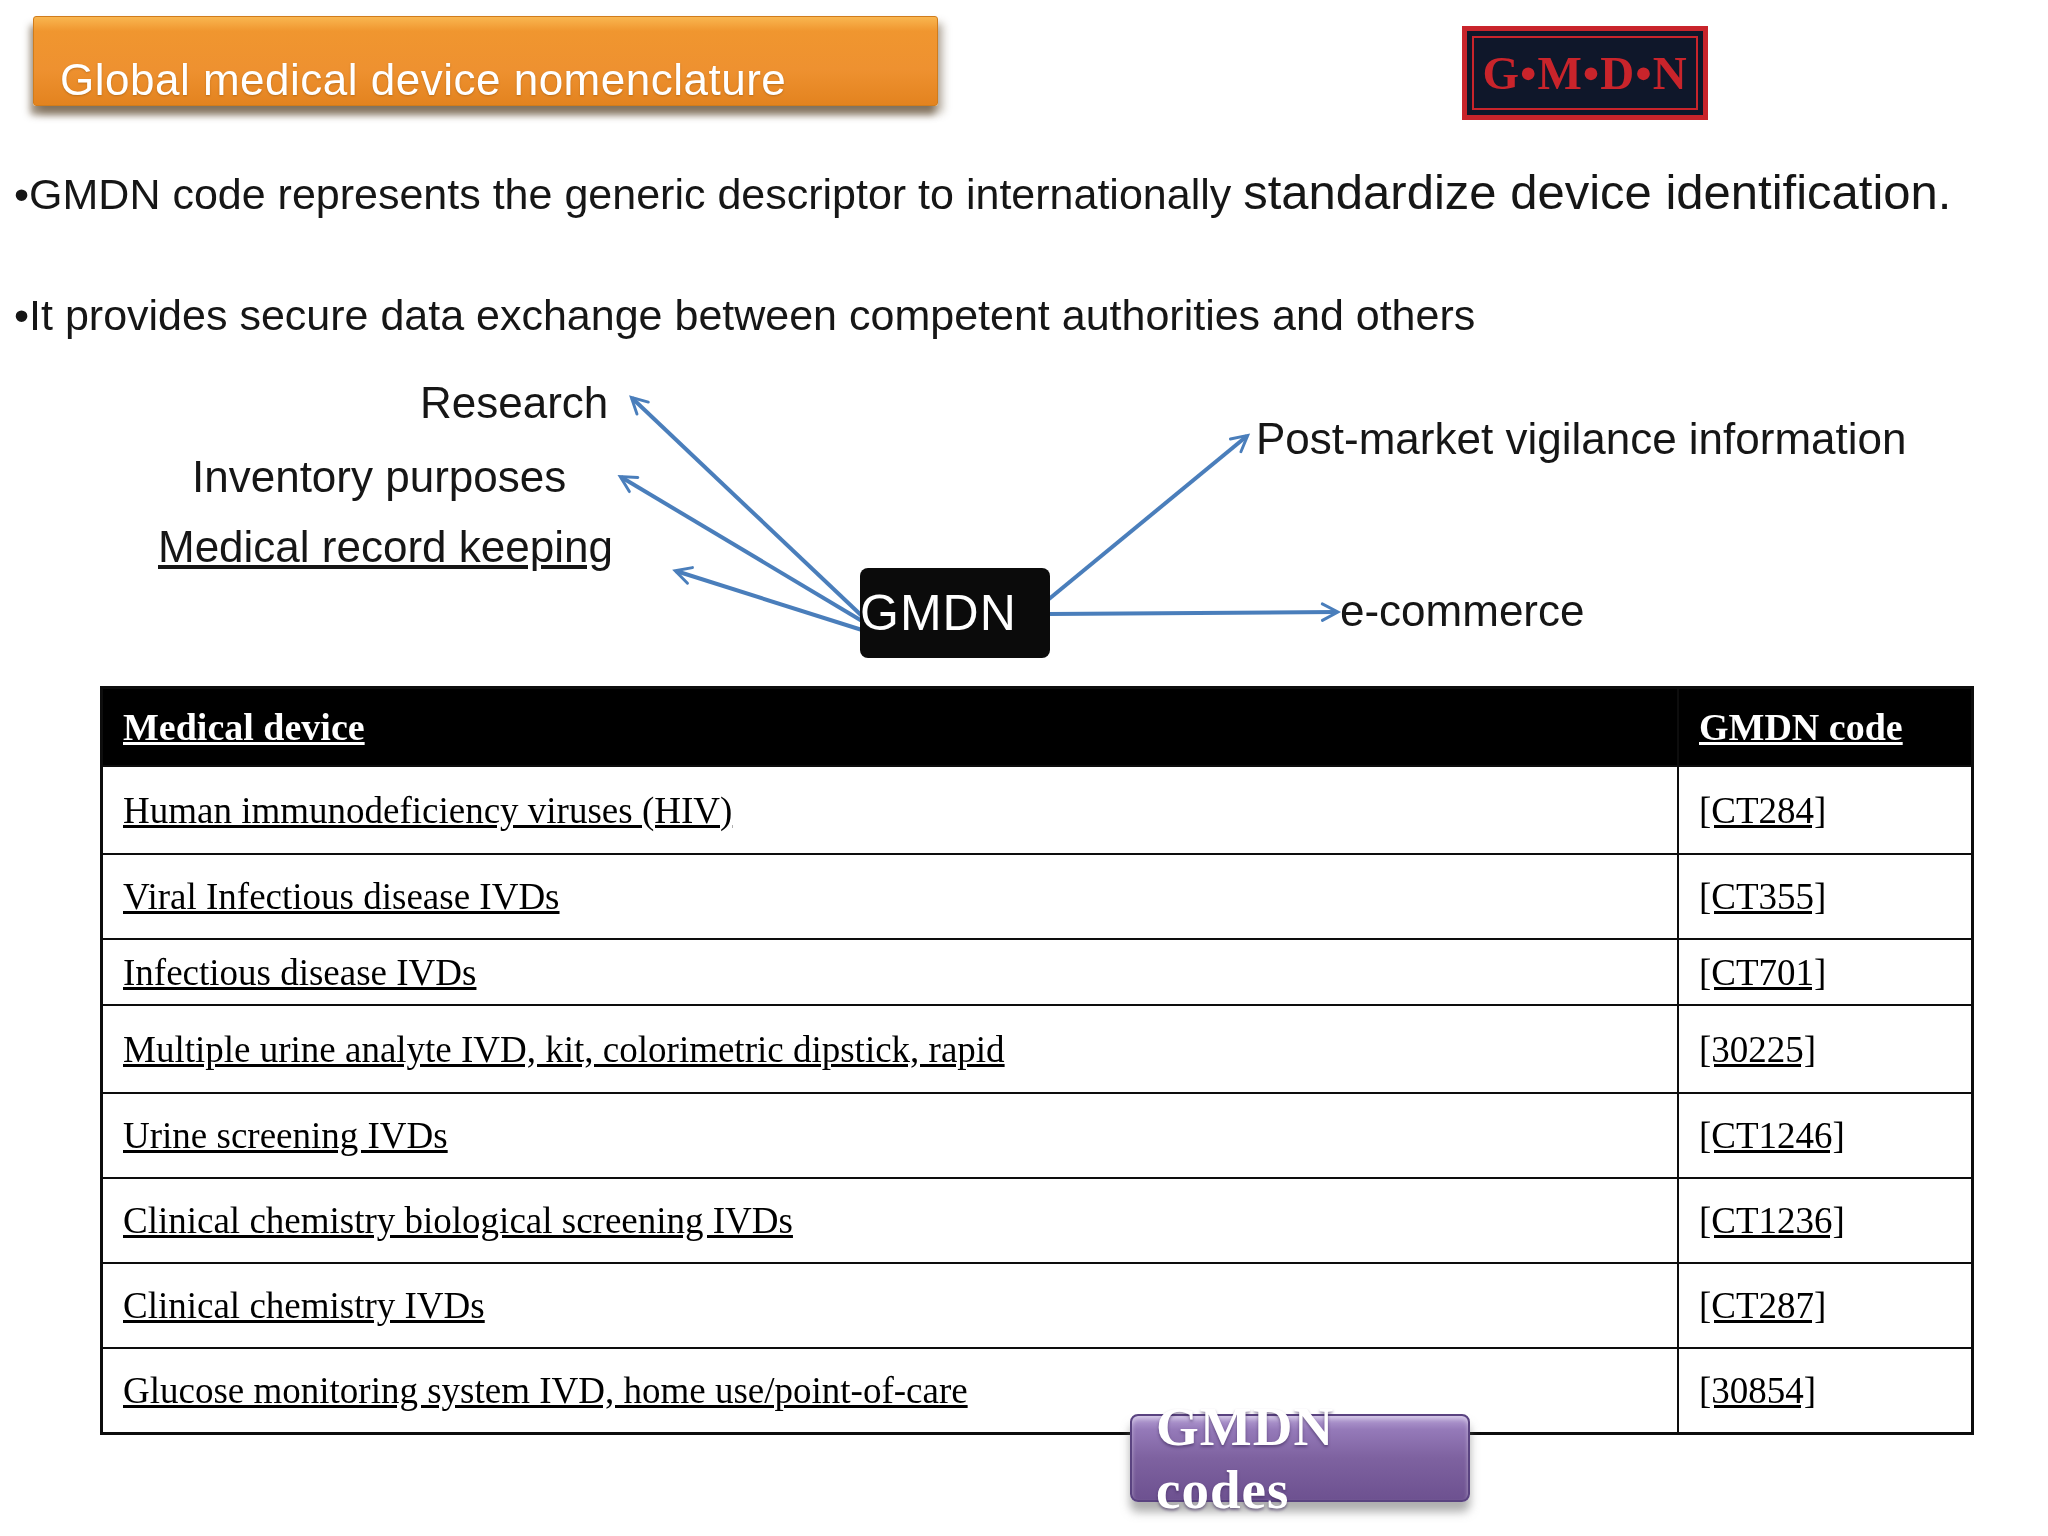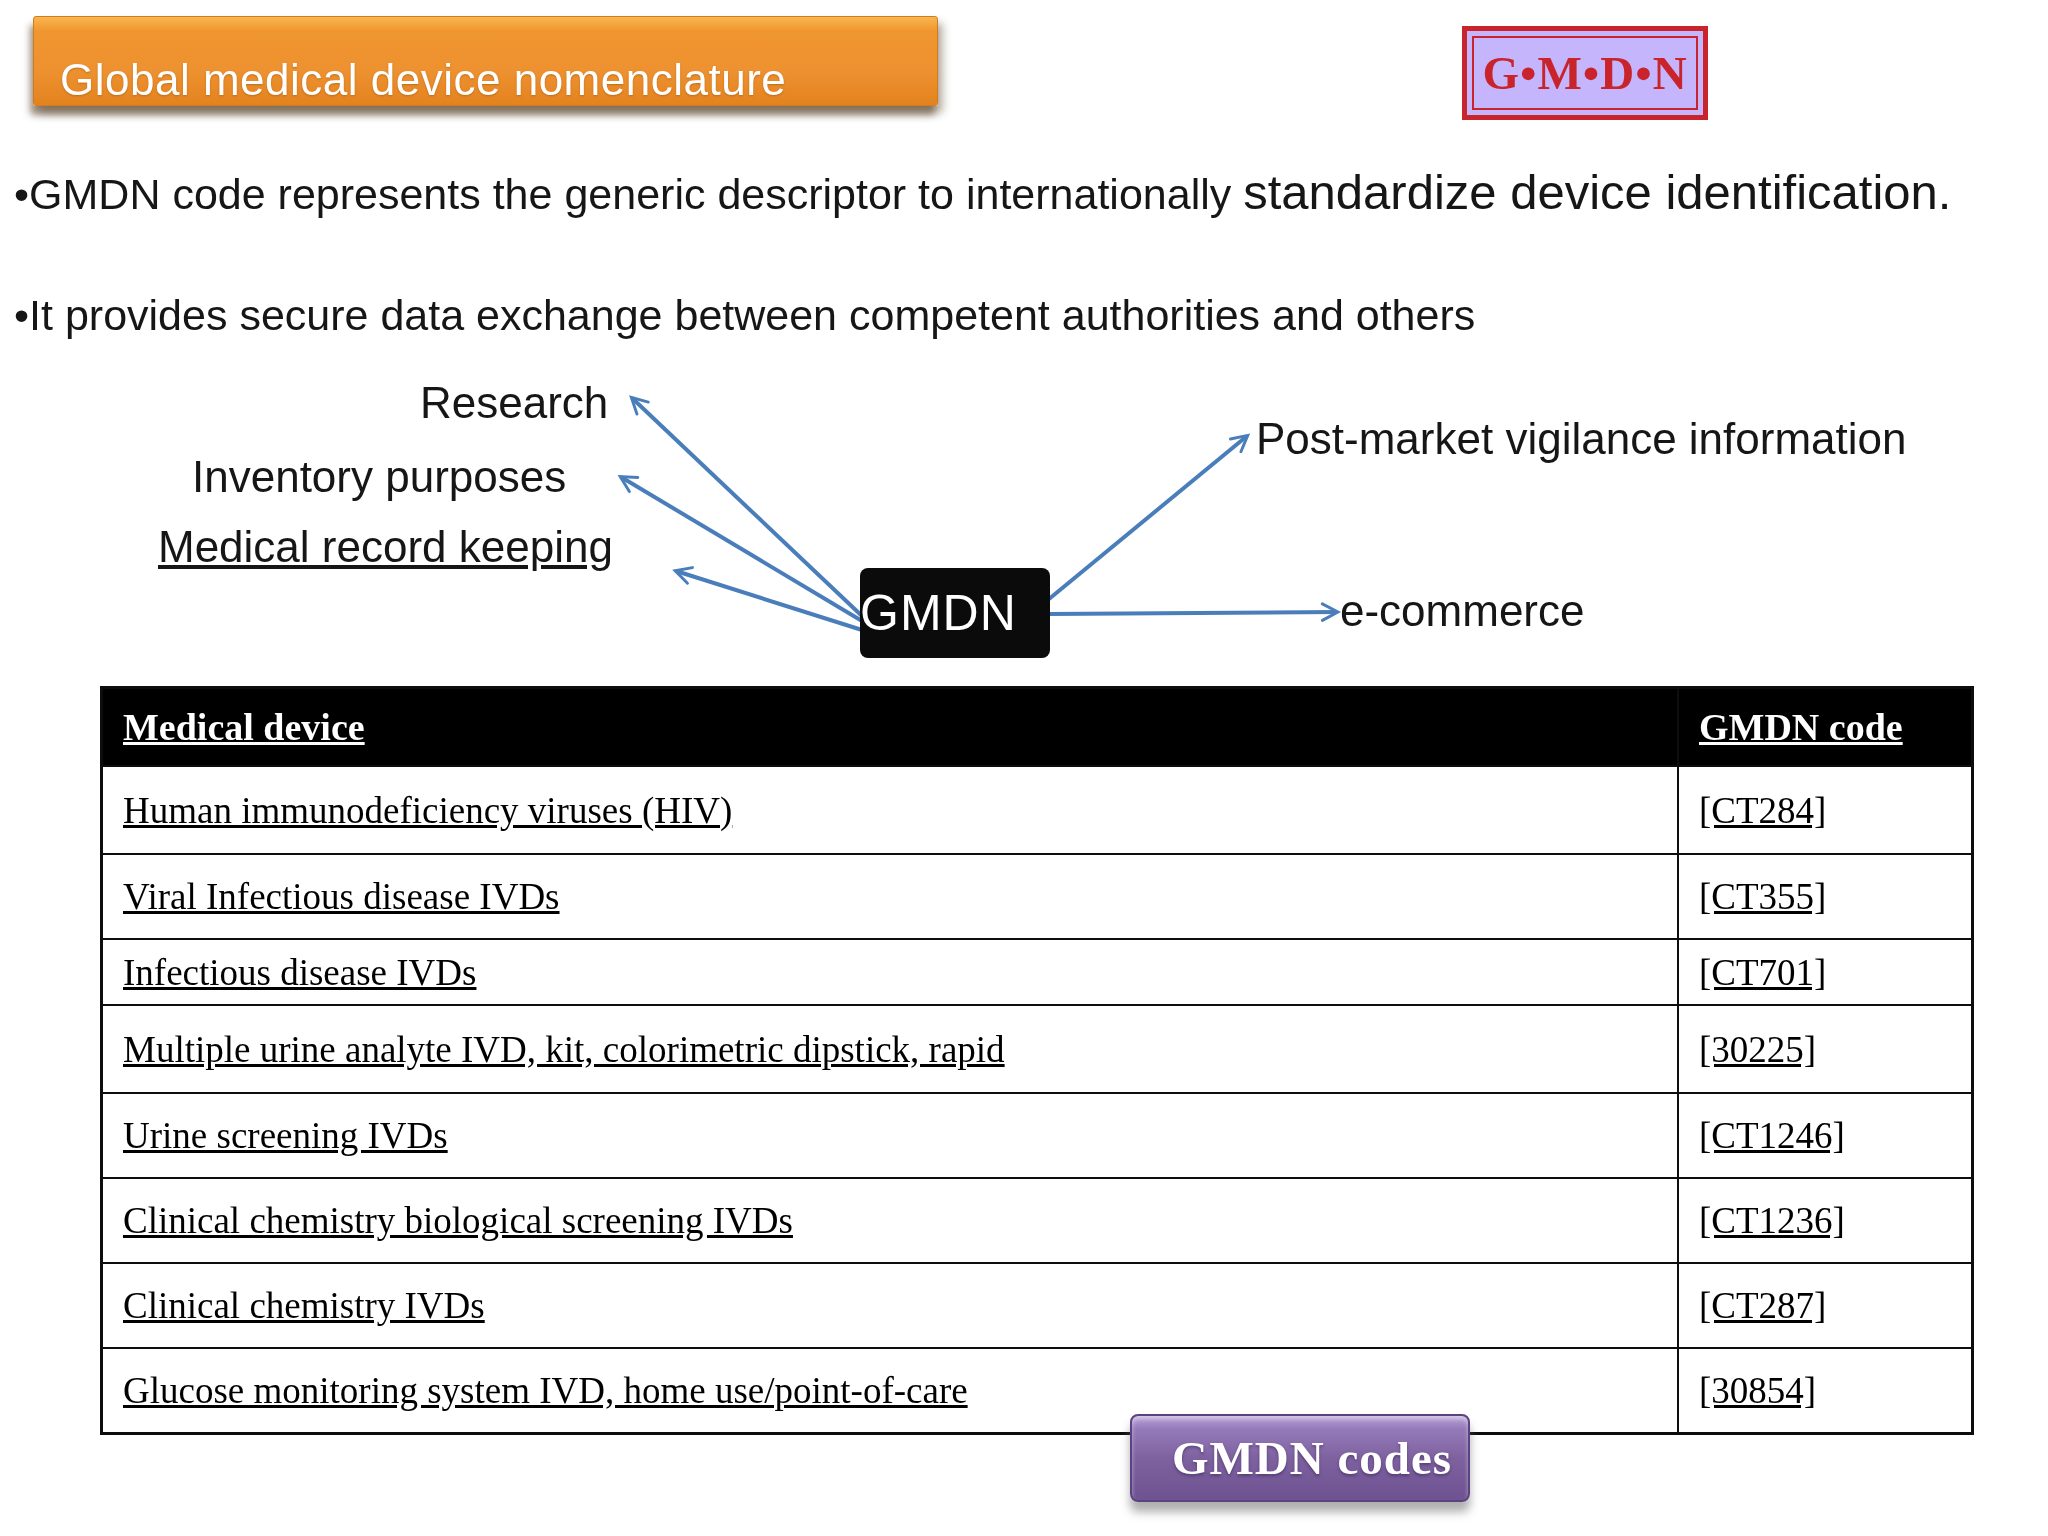--- a/index.html
+++ b/index.html
@@ -29,21 +29,21 @@
   }
   .banner-text{
     padding-left:26px;
     font-size:44px;color:#ffffff;letter-spacing:.5px;
     text-shadow:0 1px 2px rgba(120,70,10,.4);
     white-space:nowrap;
   }
   
   .logo{
     position:absolute;left:1462px;top:26px;width:246px;height:94px;
-    background:#c4b5fd;border:5px solid var(--red);box-sizing:border-box;text-align:right;
+    background:#0f172a;border:5px solid var(--red);box-sizing:border-box;text-align:right;
   }
   .logo-inner{
     position:absolute;inset:5px;
     border:2px solid var(--red);
     display:flex;align-items:center;justify-content:center;
   }
   .logo-text{
     font-family:"Liberation Serif", serif;font-weight:bold;
     font-size:47px;color:var(--red);letter-spacing:1px;
   }
@@ -96,21 +96,21 @@
   .badge{
     position:absolute;left:1130px;top:1414px;width:340px;height:88px;
     border-radius:8px;border:2px solid #5a4380;box-sizing:border-box;
     background:linear-gradient(180deg,#b7a1d6 0%,#957ab9 16%,var(--purple) 50%,#6d5190 100%);
     box-shadow:0 10px 10px rgba(110,110,110,.55), inset 0 3px 4px rgba(255,255,255,.45);
     display:flex;align-items:center;justify-content:center;
     z-index:3;
   }
   .badge span{
     font-family:"Liberation Serif", serif;font-weight:bold;
-    color:#fff;font-size:47px;letter-spacing:1px;
+    color:#fff;font-size:55px;letter-spacing:1px;
     text-shadow:0 2px 3px rgba(60,40,90,.6);
     margin-left:24px;
   }
 </style>
 </head>
 <body>
 
 <div class="slide">
 
   <div class="banner">

